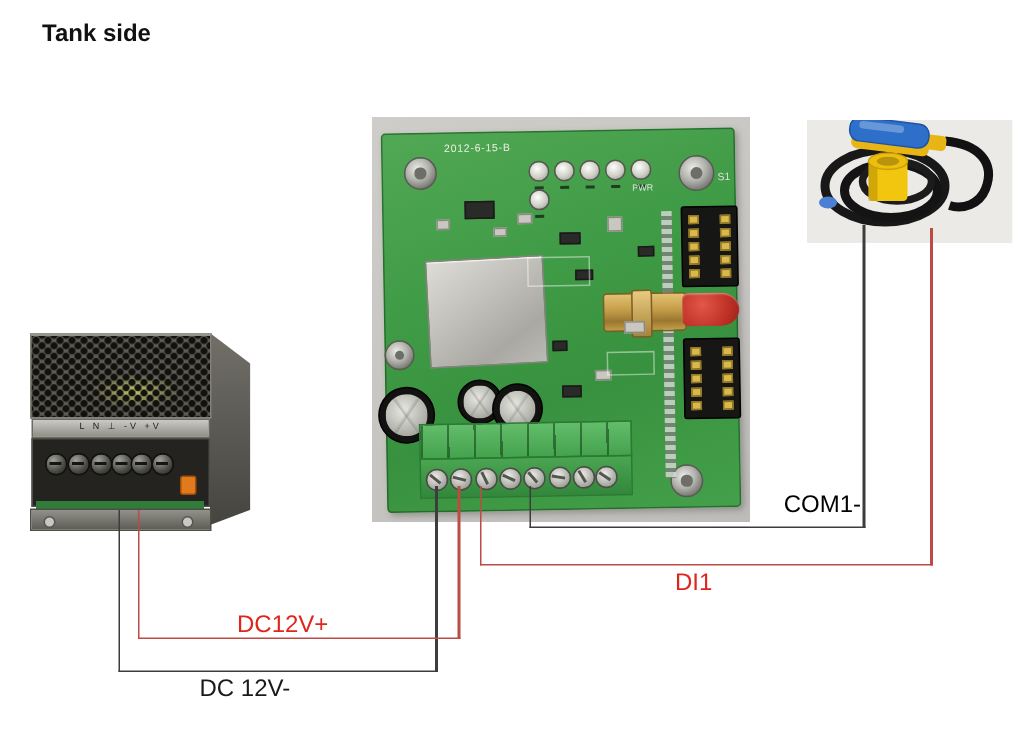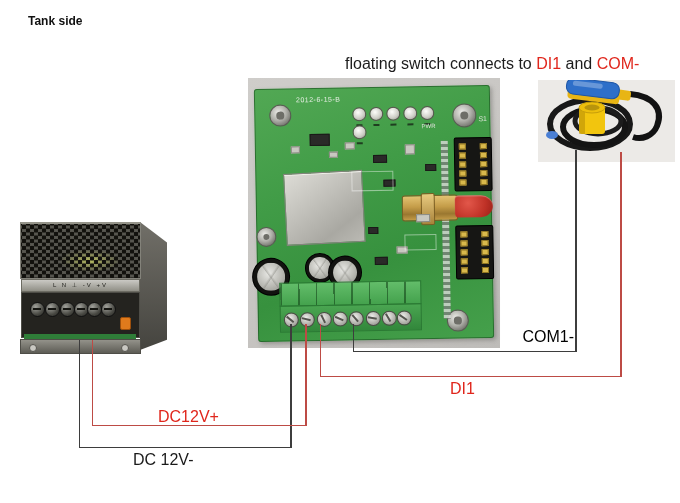--- a/index.html
+++ b/index.html
@@ -2,21 +2,21 @@
 <html><head>
 <meta charset="utf-8">
 <style>
   html,body { margin:0; padding:0; background:#fff; }
   .canvas {
     position:relative; width:680px; height:503px; background:#ffffff;
     font-family:"Liberation Sans", sans-serif; overflow:hidden;
   }
 
   
-  .page-title { position:absolute; left:28px; top:14px; font-size:12px; font-weight:bold; color:#111; z-index:40; }
+  .page-title { position:absolute; left:28px; top:14px; font-size:16px; font-weight:bold; color:#111; z-index:40; }
   .caption { position:absolute; left:345px; top:55px; font-size:16px; color:#1c1c1c; white-space:nowrap; z-index:40; }
 
   
   .wire-label { position:absolute; font-size:16px; color:#1a1a1a; white-space:nowrap; z-index:40; }
   .lbl-com1 { left:500px; top:328px; width:74px; text-align:right; }
   .lbl-di1  { left:450px; top:380px; }
   .lbl-dcp  { left:158px; top:408px; }
   .lbl-dcm  { left:133px; top:451px; }
 
   
@@ -132,21 +132,20 @@
 
   
   .float-photo { position:absolute; left:538px; top:80px; width:137px; height:82px; z-index:10; }
 </style>
 </head>
 <body>
 
 <div class="canvas">
 
   <div class="page-title">Tank side</div>
-  <div class="caption"><span>floating switch connects to </span><span style="color: rgb(224, 38, 28);">DI1</span><span> and </span><span style="color: rgb(224, 38, 28);">COM-</span></div>
 
   <div class="pcb-photo">
     <div class="pcb-board">
       <div class="silk-date">2012-6-15-B</div>
       <div class="led-row"><span class="led"></span><span class="led"></span><span class="led"></span><span class="led"></span><span class="led"></span><span class="led"></span></div>
       <div class="silk pwr-label">PWR</div>
       <div class="silk s1-label">S1</div>
       <div class="silk s2-label">S2</div>
 
       <div class="screwhole sh-tl">

